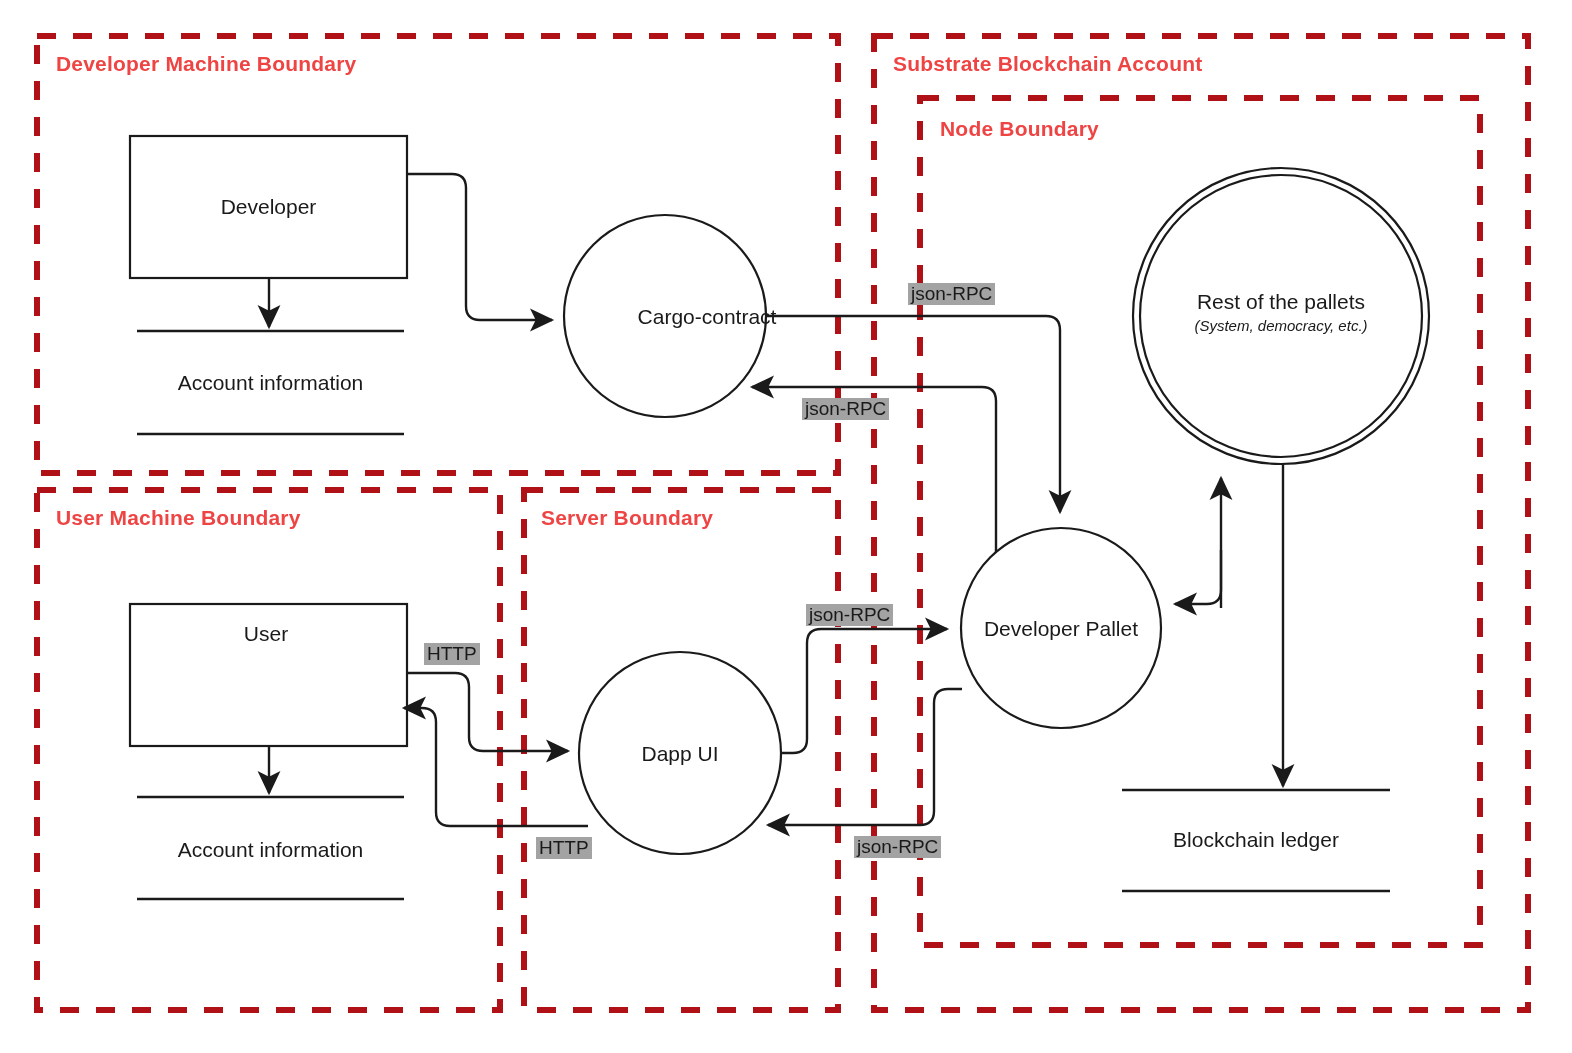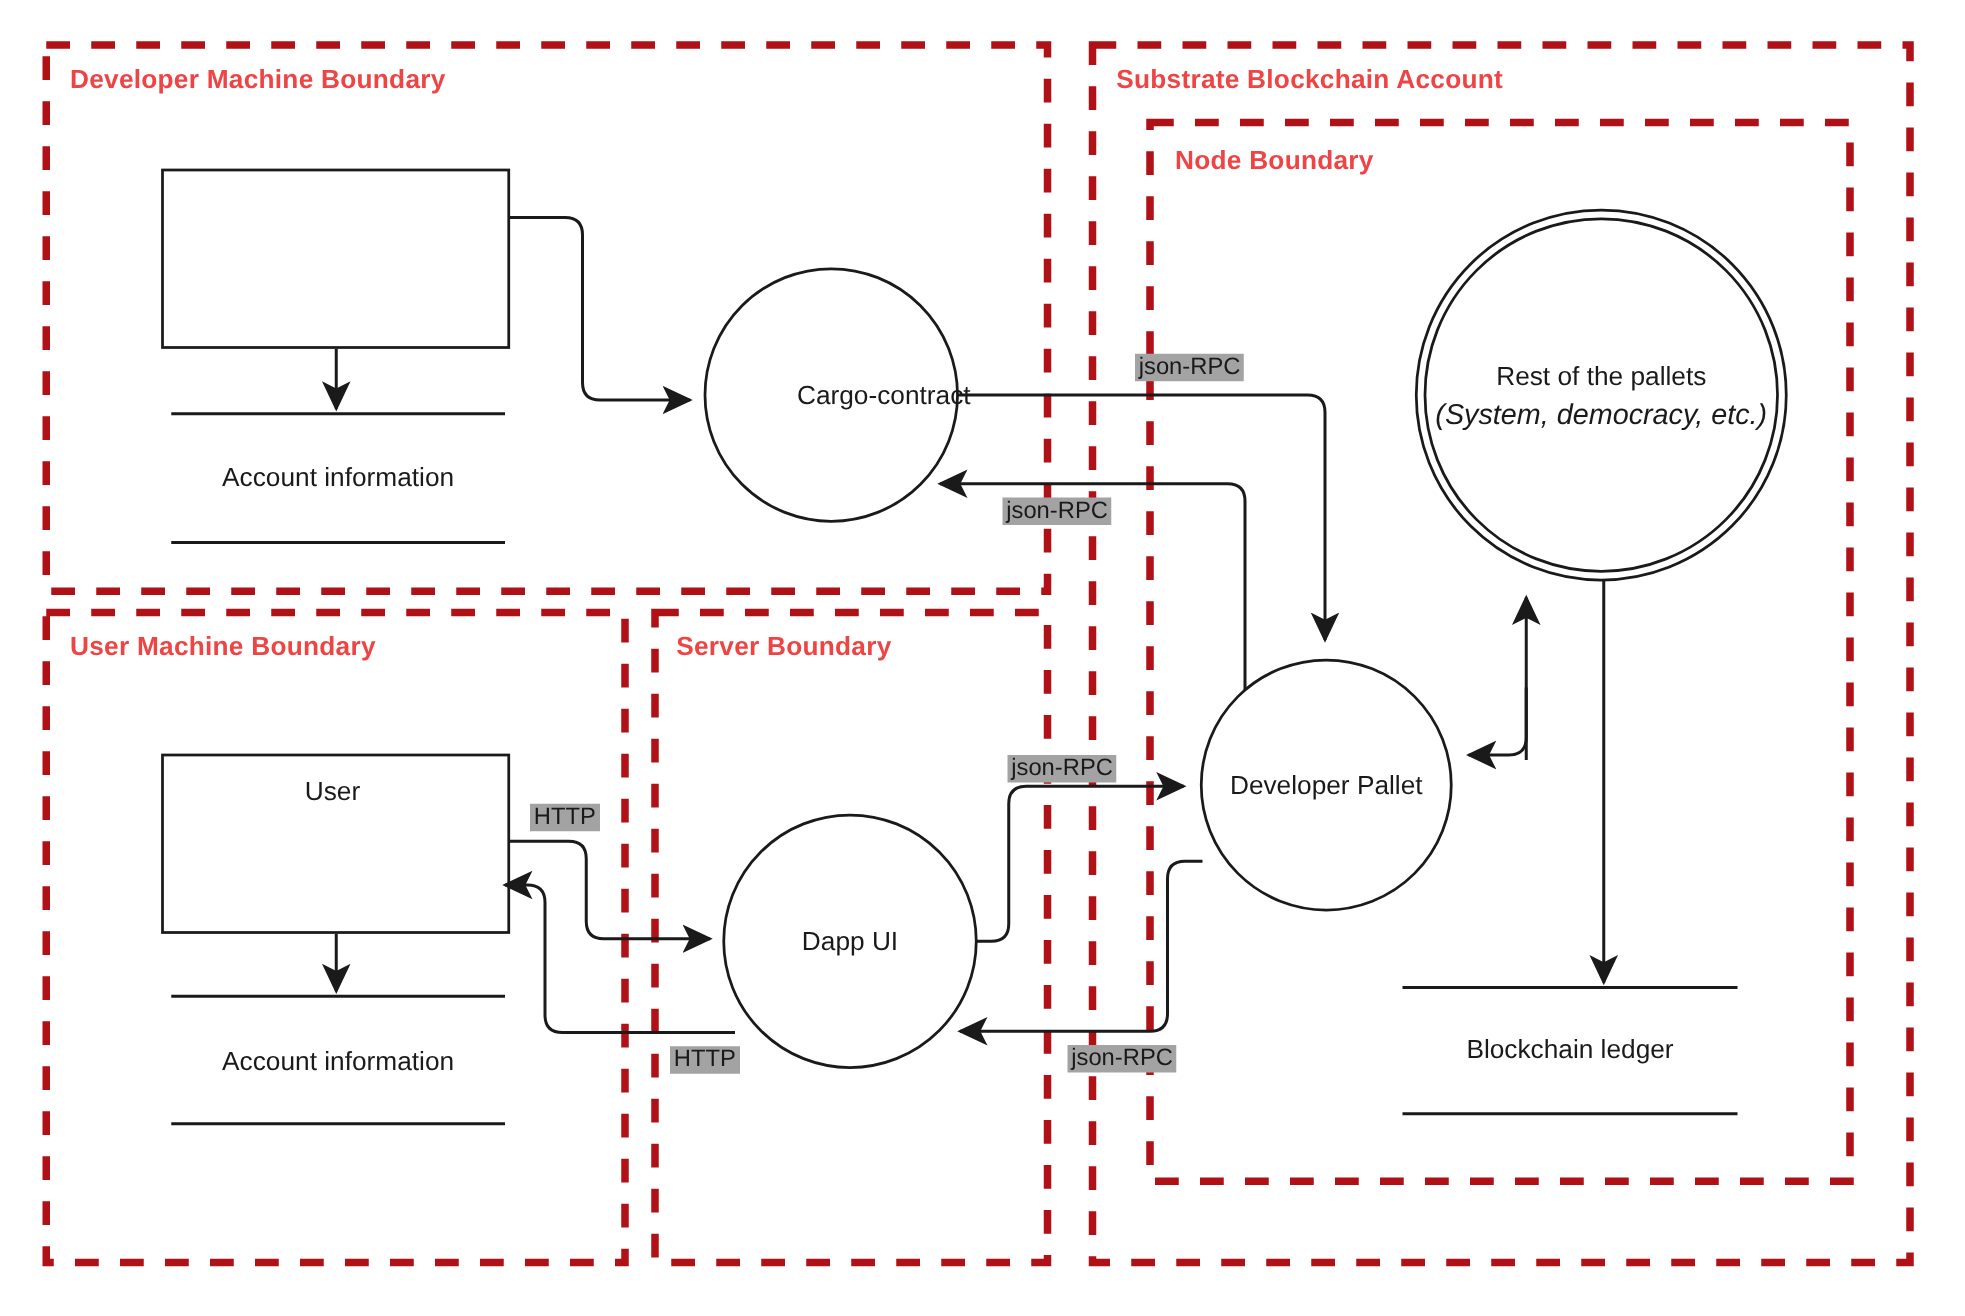--- a/index.html
+++ b/index.html
@@ -34,21 +34,21 @@
   .node-label {
     position: absolute;
     font-family: "Liberation Sans", sans-serif;
     font-size: 21px;
     color: #1a1a1a;
     white-space: nowrap;
     text-align: center;
   }
   .node-sub {
     font-family: "Liberation Sans", sans-serif;
-    font-size: 23px;
+    font-size: 15px;
     font-style: italic;
     color: #1a1a1a;
     display: block;
   }
   .edge-label {
     position: absolute;
     font-family: "Liberation Sans", sans-serif;
     font-size: 19px;
     color: #1a1a1a;
     white-space: nowrap;
@@ -128,20 +128,21 @@
   <div class="boundary-label" style="left:56px; top:52px;">Developer Machine Boundary</div>
 
   <div class="boundary-label" style="left:893px; top:52px;">Substrate Blockchain Account</div>
 
   <div class="boundary-label" style="left:940px; top:117px;">Node Boundary</div>
 
   <div class="boundary-label" style="left:56px; top:506px;">User Machine Boundary</div>
 
   <div class="boundary-label" style="left:541px; top:506px;">Server Boundary</div>
 
+  <div class="node-label" style="left:130px; top:195px; width:277px;">Developer</div>
 
   <div class="node-label" style="left:137px; top:371px; width:267px;">Account information</div>
 
   <div class="node-label" style="left:565px; top:305px; width:200px;padding-left:42px;">Cargo-contract</div>
 
   <div class="node-label" style="left:1131px; top:288px; width:300px; line-height:1.35;">
     <span>Rest of the pallets</span>
     <span class="node-sub">(System, democracy, etc.)</span>
   </div>
 

